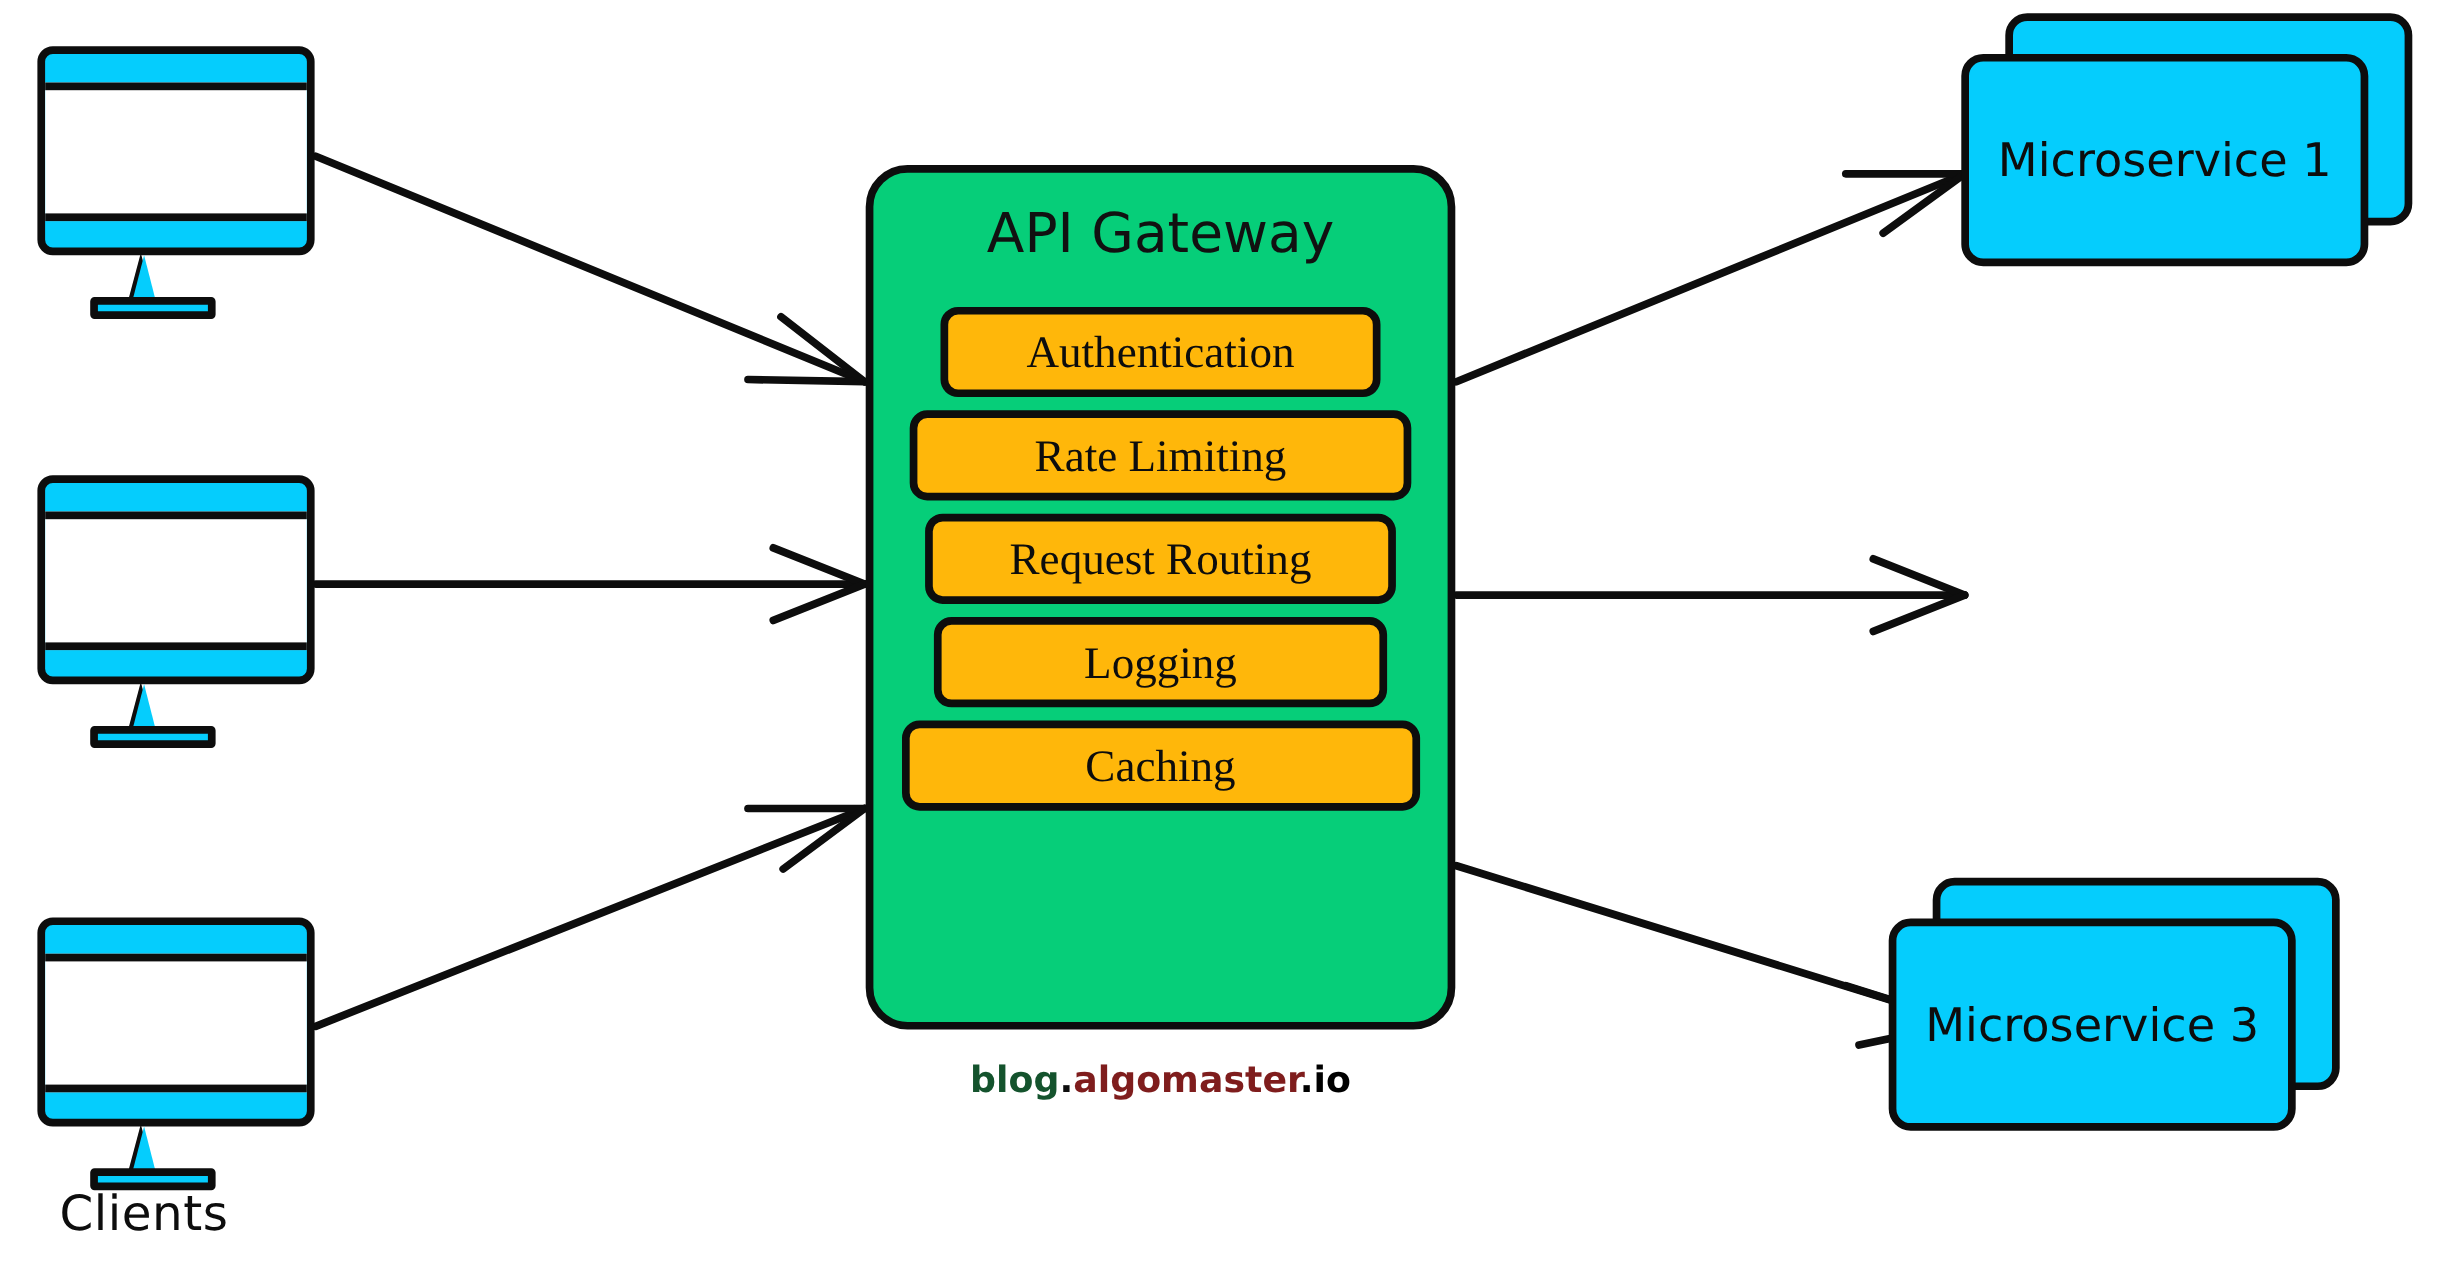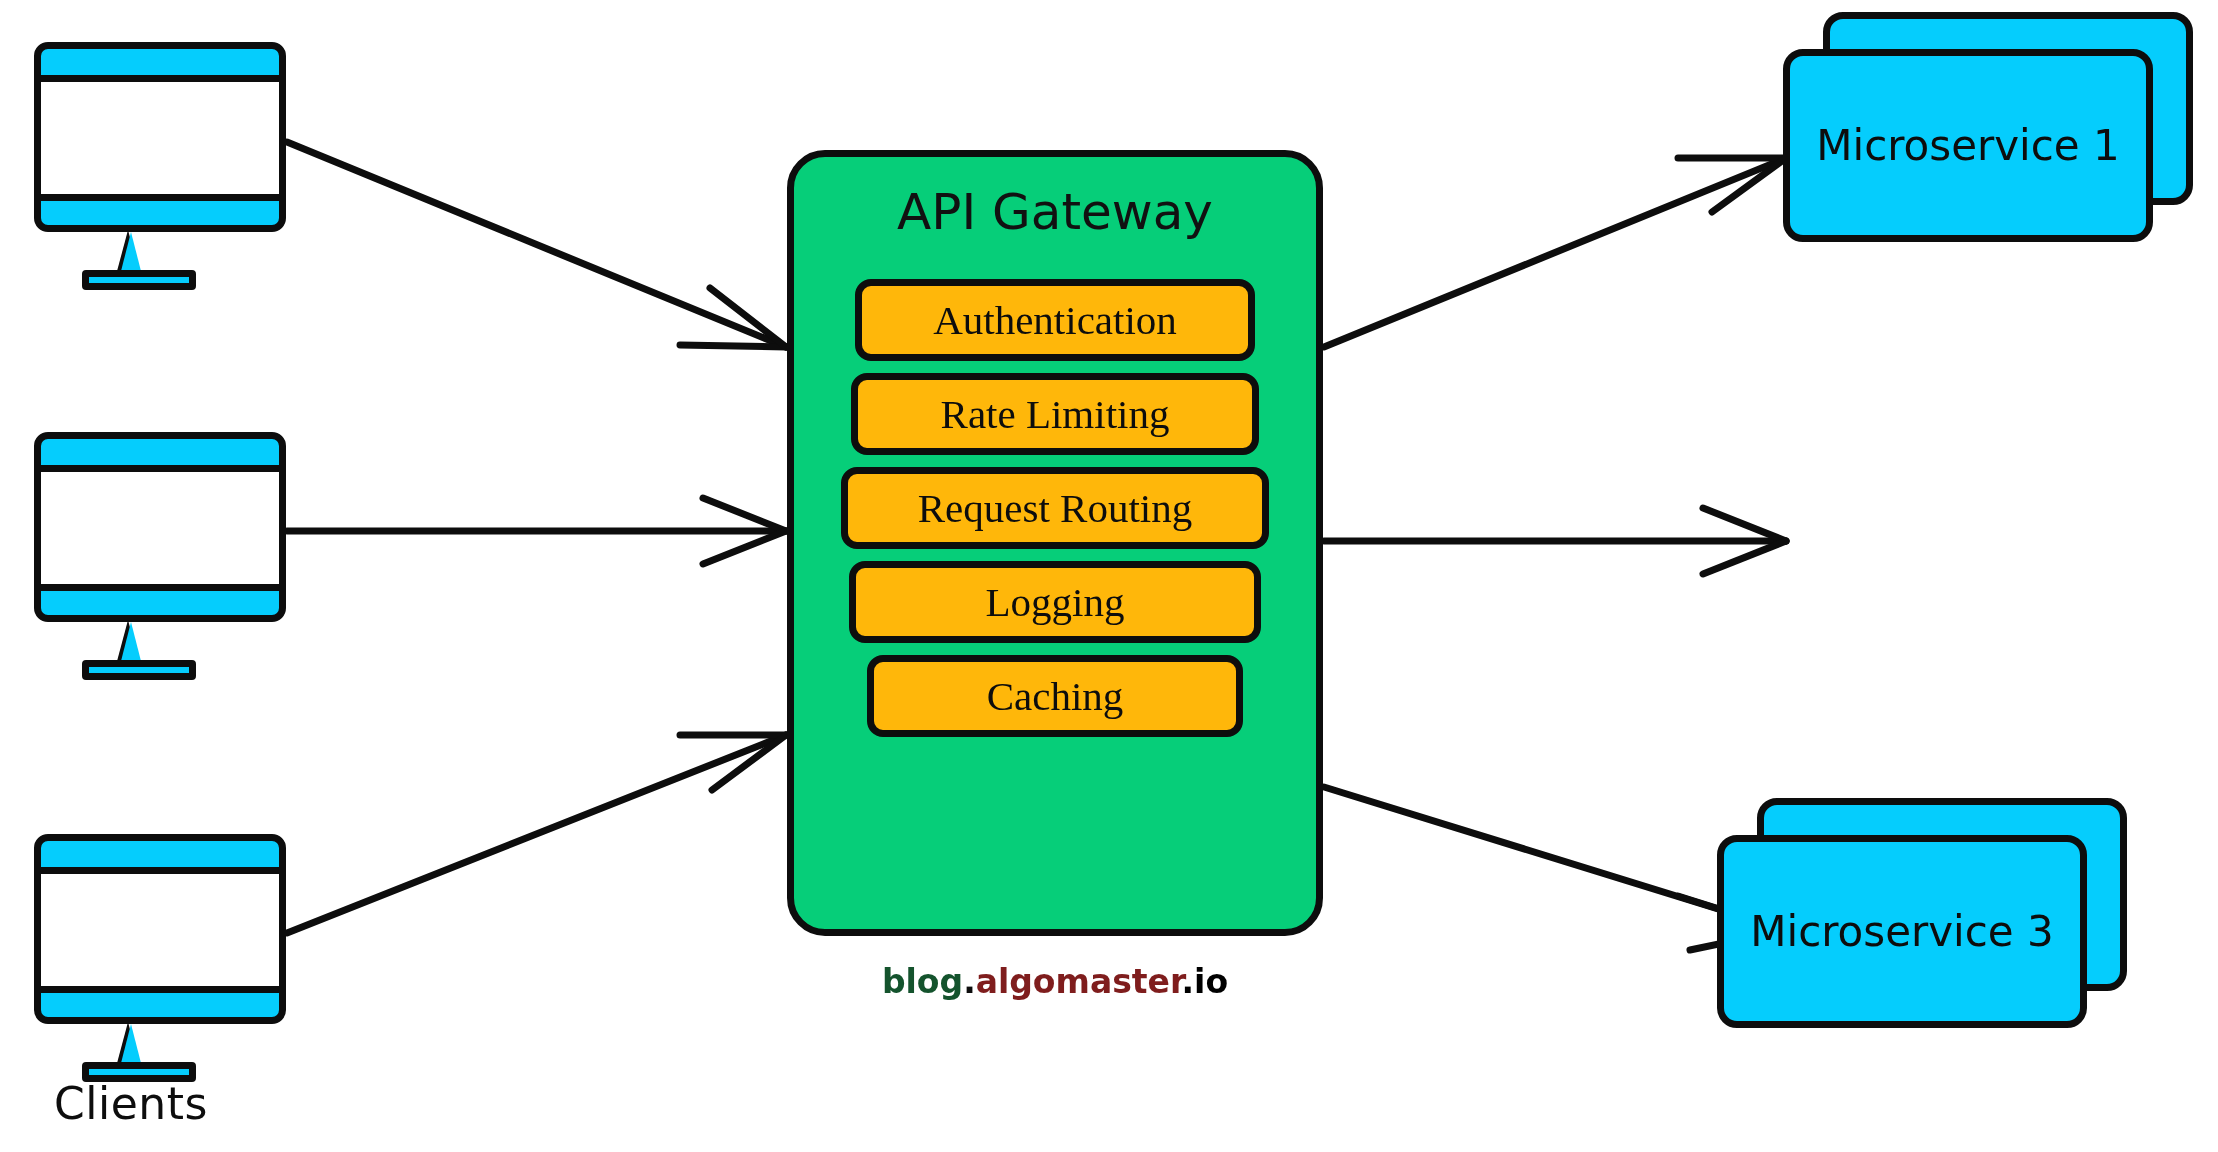--- a/index.html
+++ b/index.html
@@ -141,24 +141,24 @@
     padding: 0 18px;
   }
   .feature-label {
     font-family: Liberation Serif, serif;
     font-size: 41px;
     color: #0d0d0d;
     white-space: nowrap;
     line-height: 1;
   }
   .fw-0 { width: 400px; }
-  .fw-1 { width: 408px; align-items: center; }
+  .fw-1 { width: 456px; align-items: center; }
   .fw-2 { width: 428px; }
   .fw-3 { width: 412px; }
-  .fw-4 { width: 376px; }
+  .fw-4 { width: 471px; }
 
   
   #watermark {
     position: absolute;
     left: 787px;
     top: 962px;
     width: 536px;
     text-align: center;
     font-family: "DejaVu Sans", sans-serif;
     font-size: 33px;

